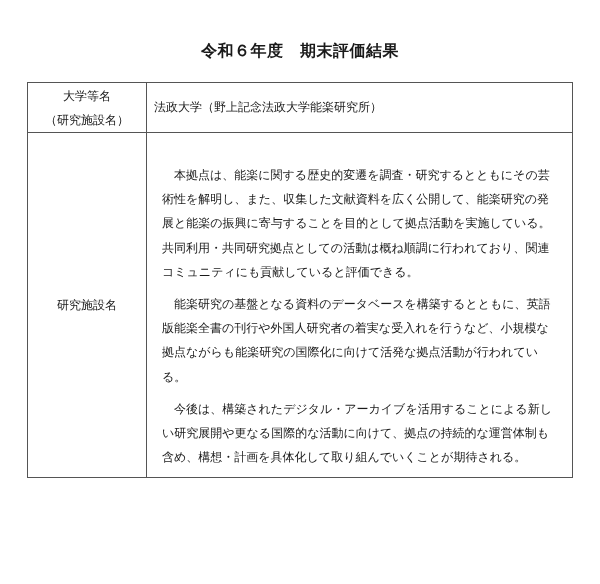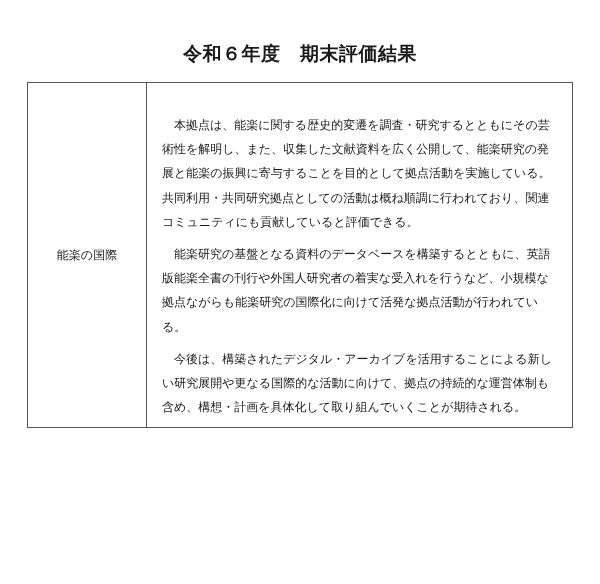--- a/index.html
+++ b/index.html
@@ -1,38 +1,45 @@
 <!DOCTYPE html>
 <html><head>
 <meta charset="utf-8">
 <style>
   html, body { margin:0; padding:0; background:#ffffff; }
   body { width:600px; height:584px; position:relative; overflow:hidden;
          font-family:"DejaVu Sans","Liberation Sans",sans-serif; color:#1a1a1a; }
   .title { position:absolute; top:41px; left:0; width:600px; text-align:center;
-           font-size:19px; font-weight:bold; letter-spacing:0.5px; }
+           font-size:16px; font-weight:bold; letter-spacing:0.5px; }
   table.eval { position:absolute; top:82px; left:27px; width:546px;
                border-collapse:collapse; table-layout:fixed; }
   table.eval td { border:1.5px solid #555; padding:0; font-size:12px; }
   td.label { width:118px; text-align:center; line-height:24px; }
   td.value { padding-left:7px !important; }
   td.center { text-align:center; }
   .comment { padding:22px 6px 0 7px !important; vertical-align:top;
              line-height:24.2px; font-size:12px; }
   .comment p { margin:8px; text-indent:1em; }
 </style>
 </head>
 <body>
 
 <div class="title">令和６年度　期末評価結果</div>
 
 <table class="eval">
   <tbody>
+  <tr style="height:50px;">
+    <td class="label">
+      <div>大学等名</div>
+      <div>（研究施設名）</div>
+    </td>
+    <td class="value">法政大学（野上記念法政大学能楽研究所）</td>
+  </tr>
   <tr style="height:311px;">
-    <td class="label">能楽の国際</td>
+    <td class="label">研究施設名</td>
     <td class="comment">
       <p>本拠点は、能楽に関する歴史的変遷を調査・研究するとともにその芸術性を解明し、また、収集した文献資料を広く公開して、能楽研究の発展と能楽の振興に寄与することを目的として拠点活動を実施している。共同利用・共同研究拠点としての活動は概ね順調に行われており、関連コミュニティにも貢献していると評価できる。</p>
       <p>能楽研究の基盤となる資料のデータベースを構築するとともに、英語版能楽全書の刊行や外国人研究者の着実な受入れを行うなど、小規模な拠点ながらも能楽研究の国際化に向けて活発な拠点活動が行われている。</p>
       <p>今後は、構築されたデジタル・アーカイブを活用することによる新しい研究展開や更なる国際的な活動に向けて、拠点の持続的な運営体制も含め、構想・計画を具体化して取り組んでいくことが期待される。</p>
     </td>
   </tr>
 </tbody>
   </table>
 
 </body></html>

